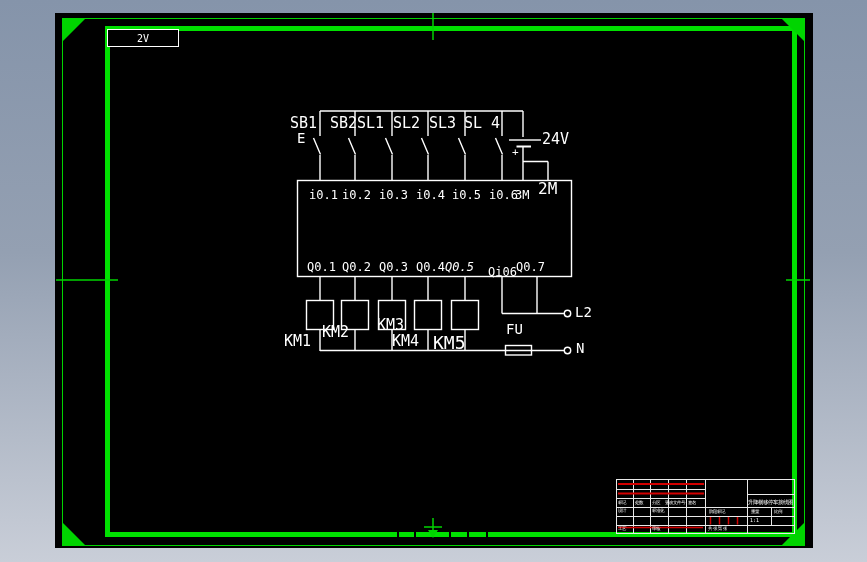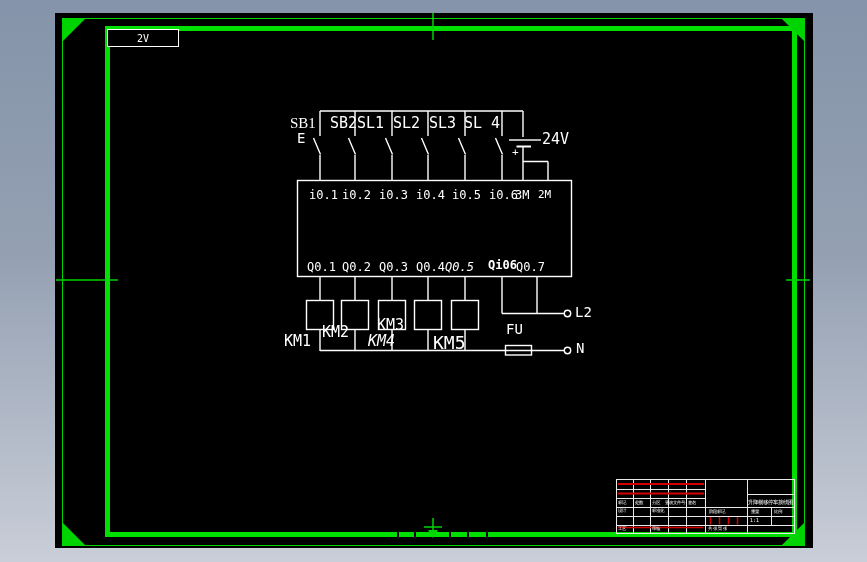--- a/index.html
+++ b/index.html
@@ -125,48 +125,48 @@
       <path d="M618 527.5 H703" stroke-width="1.6"></path>
       <path d="M710.5 517 V524.5 M719.5 517 V524.5 M728.5 517 V524.5 M737.5 517 V524.5" stroke-width="1.5"></path>
     </g>
   </svg>
 
   <div class="annot-box">
     <span>2V</span>
   </div>
 
   <div class="labels-layer" id="labels-layer">
-      <div class="lbl" style="left: 290px; top: 116px; font-size: 15px; font-family: Liberation Serif, serif;">SB1</div>
+      <div class="lbl" style="left: 290px; top: 116px; font-size: 15px;">SB1</div>
       <div class="lbl" style="left: 322px; top: 116px; font-size: 15px; margin-left: 8px;">SB2</div>
       <div class="lbl" style="left: 357px; top: 116px; font-size: 15px;">SL1</div>
       <div class="lbl" style="left: 393px; top: 116px; font-size: 15px;">SL2</div>
       <div class="lbl" style="left: 429px; top: 116px; font-size: 15px;">SL3</div>
       <div class="lbl" style="left: 464px; top: 116px; font-size: 15px;">SL 4</div>
       <div class="lbl" style="left: 297px; top: 131px; font-size: 14px;">E</div>
       <div class="lbl" style="left: 542px; top: 132px; font-size: 15px;">24V</div>
       <div class="lbl" style="left: 512px; top: 147px; font-size: 11px;">+</div>
       <div class="lbl" style="left: 309px; top: 189px; font-size: 12px;">i0.1</div>
       <div class="lbl" style="left: 342px; top: 189px; font-size: 12px;">i0.2</div>
       <div class="lbl" style="left: 379px; top: 189px; font-size: 12px;">i0.3</div>
       <div class="lbl" style="left: 416px; top: 189px; font-size: 12px;">i0.4</div>
       <div class="lbl" style="left: 452px; top: 189px; font-size: 12px;">i0.5</div>
       <div class="lbl" style="left: 489px; top: 189px; font-size: 12px;">i0.6</div>
       <div class="lbl" style="left: 515px; top: 189px; font-size: 12px;">3M</div>
-      <div class="lbl" style="left: 538px; top: 189px; font-size: 11px;">2M</div>
+      <div class="lbl" style="left: 538px; top: 181px; font-size: 16px;">2M</div>
       <div class="lbl" style="left: 307px; top: 261px; font-size: 12px;">Q0.1</div>
       <div class="lbl" style="left: 342px; top: 261px; font-size: 12px;">Q0.2</div>
       <div class="lbl" style="left: 379px; top: 261px; font-size: 12px;">Q0.3</div>
       <div class="lbl" style="left: 416px; top: 261px; font-size: 12px;">Q0.4</div>
       <div class="lbl" style="left: 445px; top: 261px; font-size: 12px; font-style: italic;">Q0.5</div>
-      <div class="lbl" style="left: 488px; top: 259px; font-size: 12px; font-weight: bold;">Qi06</div>
+      <div class="lbl" style="left: 488px; top: 266px; font-size: 12px;">Qi06</div>
       <div class="lbl" style="left: 516px; top: 261px; font-size: 12px;">Q0.7</div>
       <div class="lbl" style="left: 284px; top: 334px; font-size: 15px;">KM1</div>
       <div class="lbl" style="left: 322px; top: 325px; font-size: 15px;">KM2</div>
       <div class="lbl" style="left: 357px; top: 318px; font-size: 15px; padding-left: 20px;">KM3</div>
-      <div class="lbl" style="left: 368px; top: 334px; font-size: 15px; font-style: italic;">KM4</div>
+      <div class="lbl" style="left: 392px; top: 334px; font-size: 15px;">KM4</div>
       <div class="lbl" style="left: 433px; top: 334px; font-size: 18px;">KM5</div>
       <div class="lbl" style="left: 506px; top: 322px; font-size: 14px;">FU</div>
       <div class="lbl" style="left: 575px; top: 305px; font-size: 14px;">L2</div>
       <div class="lbl" style="left: 576px; top: 341px; font-size: 14px;">N</div>
       <div class="lbl cn" style="left: 618px; top: 501px; font-size: 4.5px;">标记</div>
       <div class="lbl cn" style="left: 635px; top: 501px; font-size: 4.5px;">处数</div>
       <div class="lbl cn" style="left: 652px; top: 501px; font-size: 4.5px;">分区</div>
       <div class="lbl cn" style="left: 665px; top: 501px; font-size: 4.5px;">更改文件号</div>
       <div class="lbl cn" style="left: 688px; top: 501px; font-size: 4.5px;">签名</div>
       <div class="lbl cn" style="left: 618px; top: 509px; font-size: 4.5px;">设计</div>

